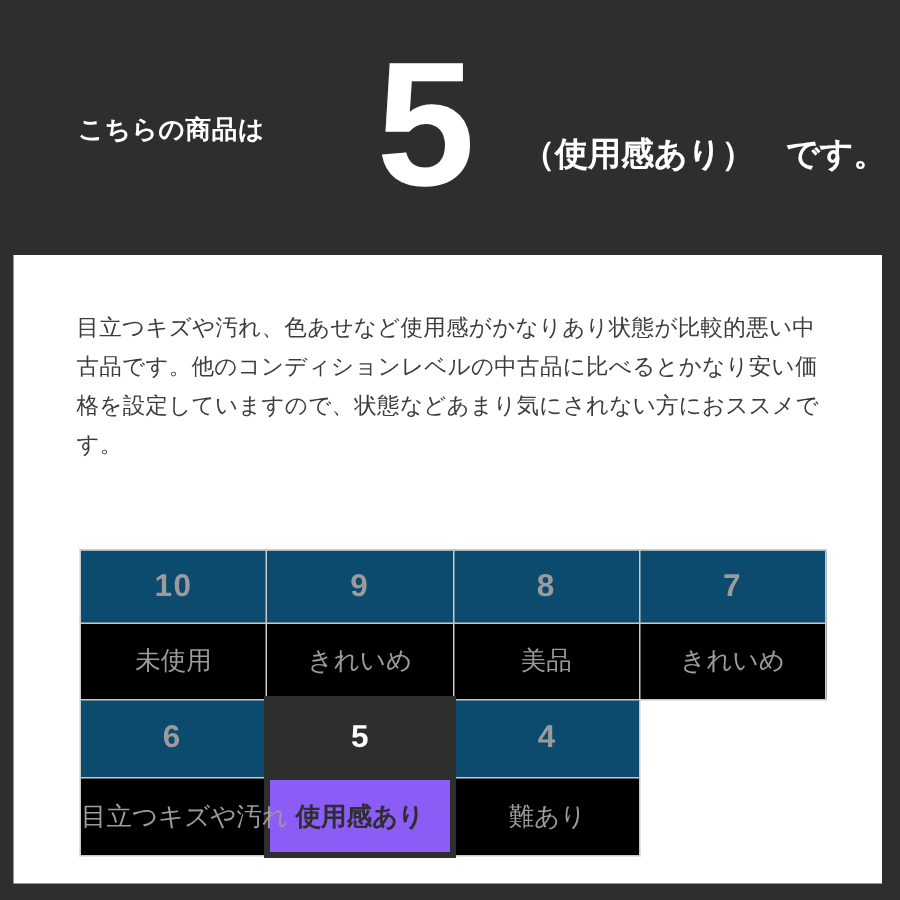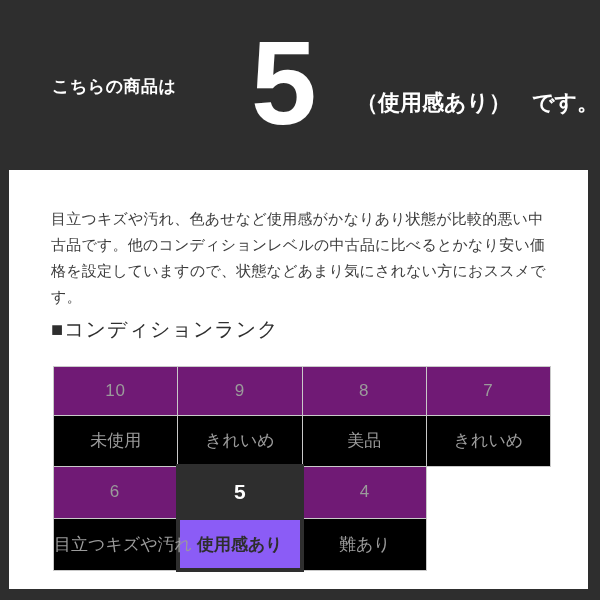--- a/index.html
+++ b/index.html
@@ -42,21 +42,20 @@
   .banner-level-row {
     position: absolute;
     left: 348px; top: 91px;
     display: flex;
     gap: 21px;
     color: #ffffff;
     font-weight: bold;
     font-size: 22px;
     line-height: 24px;
     white-space: nowrap;
-    margin-left: 8px;
   }
 
   
   .content {
     position: absolute;
     left: 9px; top: 170px;
     width: 579px; height: 419px;
     background: #ffffff;
   }
   .desc {
@@ -87,24 +86,24 @@
     text-align: center;
   }
   .rank-table td {
     border: 1px solid #c9c9c9;
     height: 48px;
     padding: 0;
     white-space: nowrap;
     overflow: visible;
   }
   td.num {
-    background: #701a75;
+    background: #0c4a6e;
     color: #9b9b9b;
-    font-weight: normal;
-    font-size: 17px;
+    font-weight: bold;
+    font-size: 21px;
     letter-spacing: 1px;
   }
   td.lbl {
     background: #000000;
     color: #9b9b9b;
     font-size: 17px;
   }
   td.num-current {
     background: #2e2e2e;
     color: #ffffff;
@@ -133,21 +132,20 @@
   </div>
   <div class="banner-level">5</div>
   <div class="banner-level-row">
     <span>（使用感あり）</span>
     <span>です。</span>
   </div>
 </div>
 
 <div class="content">
   <p class="desc">目立つキズや汚れ、色あせなど使用感がかなりあり状態が比較的悪い中古品です。他のコンディションレベルの中古品に比べるとかなり安い価格を設定していますので、状態などあまり気にされない方におススメです。</p>
-  <h2 class="rank-heading">■コンディションランク</h2>
 
   <table class="rank-table">
     <tbody>
       <tr>
         <td class="num">10</td>
         <td class="num">9</td>
         <td class="num">8</td>
         <td class="num">7</td>
       </tr>
       <tr>

